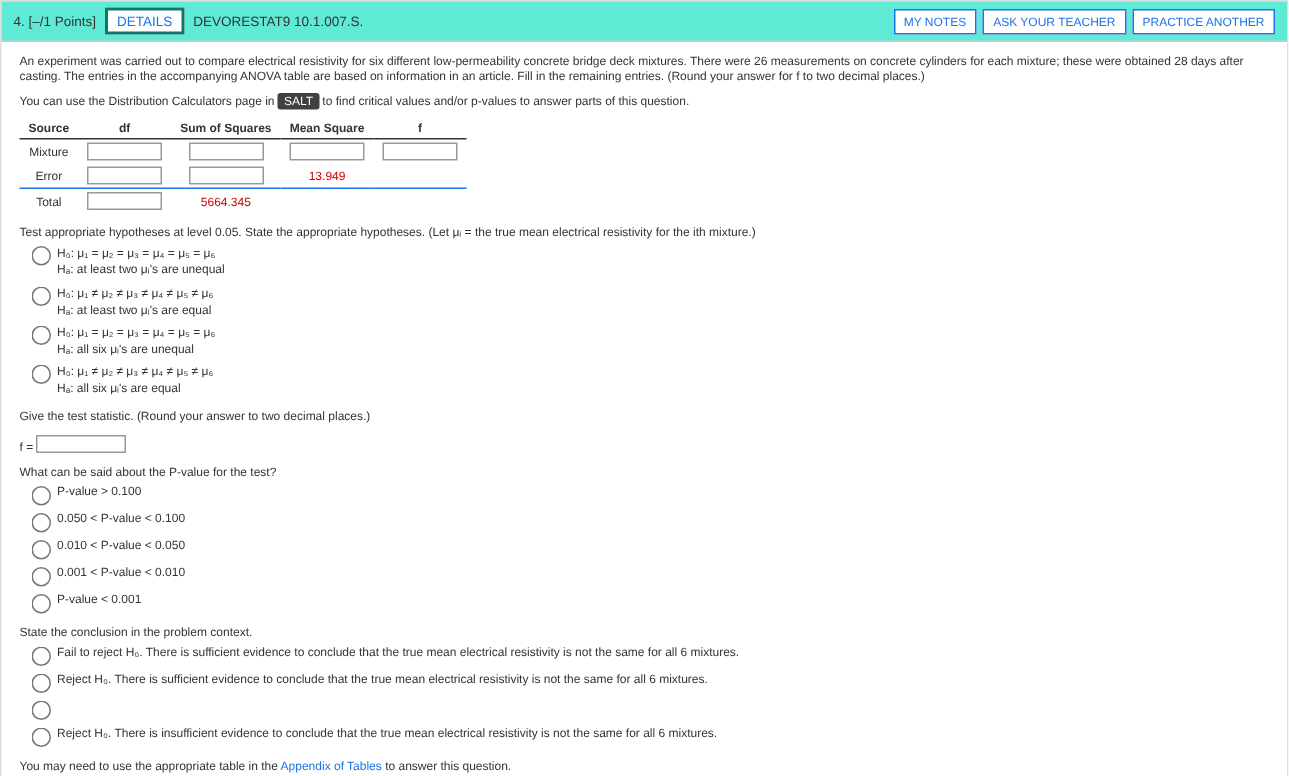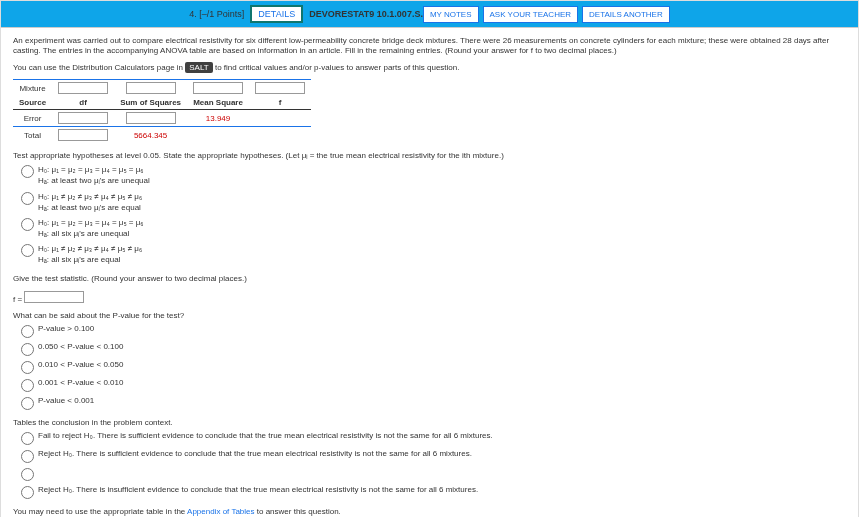--- a/index.html
+++ b/index.html
@@ -1,22 +1,22 @@
 <!DOCTYPE html>
 <html><head>
 <meta charset="utf-8">
 <style>
   * { box-sizing: border-box; margin: 0; padding: 0; }
   body { font-family: Arial, sans-serif; font-size: 9px; color: #333; background: #fff; }
   .page { width: 859px; min-height: 517px; border: 1px solid #ddd; }
-  .header { display: flex; justify-content: center; align-items: center; padding: 4px 8px; border-bottom: 1px solid #ccc; background:#0ea5e9; }
+  .header { display: flex; justify-content: space-between; align-items: center; padding: 4px 8px; border-bottom: 1px solid #ccc; background:#5eead4; }
   .header-left { display: flex; align-items: center; gap: 6px; }
   .qnum { font-size: 9px; }
   .details-btn { border: 2px solid #0f766e; color: #1a73e8; background: #fff; padding: 2px 6px; font-size: 9px; cursor: pointer; }
-  .bookref { font-size: 9px; font-weight: bold; }
+  .bookref { font-size: 9px; font-weight: normal; }
   .header-right { display: flex; gap: 4px; }
   .hbtn { border: 1px solid #1a73e8; color: #1a73e8; background: #fff; padding: 3px 6px; font-size: 8px; cursor: pointer; }
   .content { padding: 8px 12px; }
   .para { font-size: 8px; line-height: 1.3; margin-bottom: 6px; }
   .salt { background: #404040; color: #fff; padding: 1px 4px; border-radius: 2px; font-size: 8px; }
   .anova { border-collapse: collapse; margin: 6px 0; }
   .anova th, .anova td { font-size: 8px; padding: 2px 6px; text-align: center; }
   .anova th { border-bottom: 1px solid #333; }
   .anova .hline td { border-top: 1px solid #1a73e8; }
   .anova input { width: 50px; height: 12px; border: 1px solid #999; font-size: 8px; }
@@ -34,45 +34,45 @@
 <div class="page">
   <div class="header">
     <div class="header-left">
       <span class="qnum">4. [–/1 Points]</span>
       <button class="details-btn">DETAILS</button>
       <span class="bookref">DEVORESTAT9 10.1.007.S.</span>
     </div>
     <div class="header-right">
       <button class="hbtn">MY NOTES</button>
       <button class="hbtn">ASK YOUR TEACHER</button>
-      <button class="hbtn">DETAILS ANOTHER</button>
+      <button class="hbtn">PRACTICE ANOTHER</button>
     </div>
   </div>
 
   <div class="content">
     <p class="para">An experiment was carried out to compare electrical resistivity for six different low-permeability concrete bridge deck mixtures. There were 26 measurements on concrete cylinders for each mixture; these were obtained 28 days after casting. The entries in the accompanying ANOVA table are based on information in an article. Fill in the remaining entries. (Round your answer for f to two decimal places.)</p>
     <p class="para">
       <span>You can use the Distribution Calculators page in </span><span class="salt">SALT</span><span> to find critical values and/or p-values to answer parts of this question.</span>
     </p>
 
     <table class="anova">
       <tbody>
           <tr class="hline">
+        <th>Source</th>
+        <th>df</th>
+        <th>Sum of Squares</th>
+        <th>Mean Square</th>
+        <th>f</th>
+      </tr>
+      <tr class="hline">
         <td>Mixture</td>
         <td><input style=""></td>
         <td><input style=""></td>
         <td><input style=""></td>
         <td><input style=""></td>
-      </tr>
-      <tr class="hline">
-        <th>Source</th>
-        <th>df</th>
-        <th>Sum of Squares</th>
-        <th>Mean Square</th>
-        <th>f</th>
       </tr>
       <tr>
         <td>Error</td>
         <td><input style=""></td>
         <td><input style=""></td>
         <td class="red">13.949</td>
         <td></td>
       </tr>
       <tr class="hline">
         <td>Total</td>
@@ -133,21 +133,21 @@
       </div>
     <div class="opt">
         <input type="radio" name="p" style="">
         <span>0.001 &lt; P-value &lt; 0.010</span>
       </div>
     <div class="opt">
         <input type="radio" name="p" style="">
         <span>P-value &lt; 0.001</span>
       </div>
 
-    <p class="section">Tables the conclusion in the problem context.</p>
+    <p class="section">State the conclusion in the problem context.</p>
     <div class="opt">
         <input type="radio" name="c" style="">
         <span>Fail to reject H₀. There is sufficient evidence to conclude that the true mean electrical resistivity is not the same for all 6 mixtures.</span>
       </div>
     <div class="opt">
         <input type="radio" name="c" style="">
         <span>Reject H₀. There is sufficient evidence to conclude that the true mean electrical resistivity is not the same for all 6 mixtures.</span>
       </div>
     <div class="opt">
         <input type="radio" name="c" style="">

